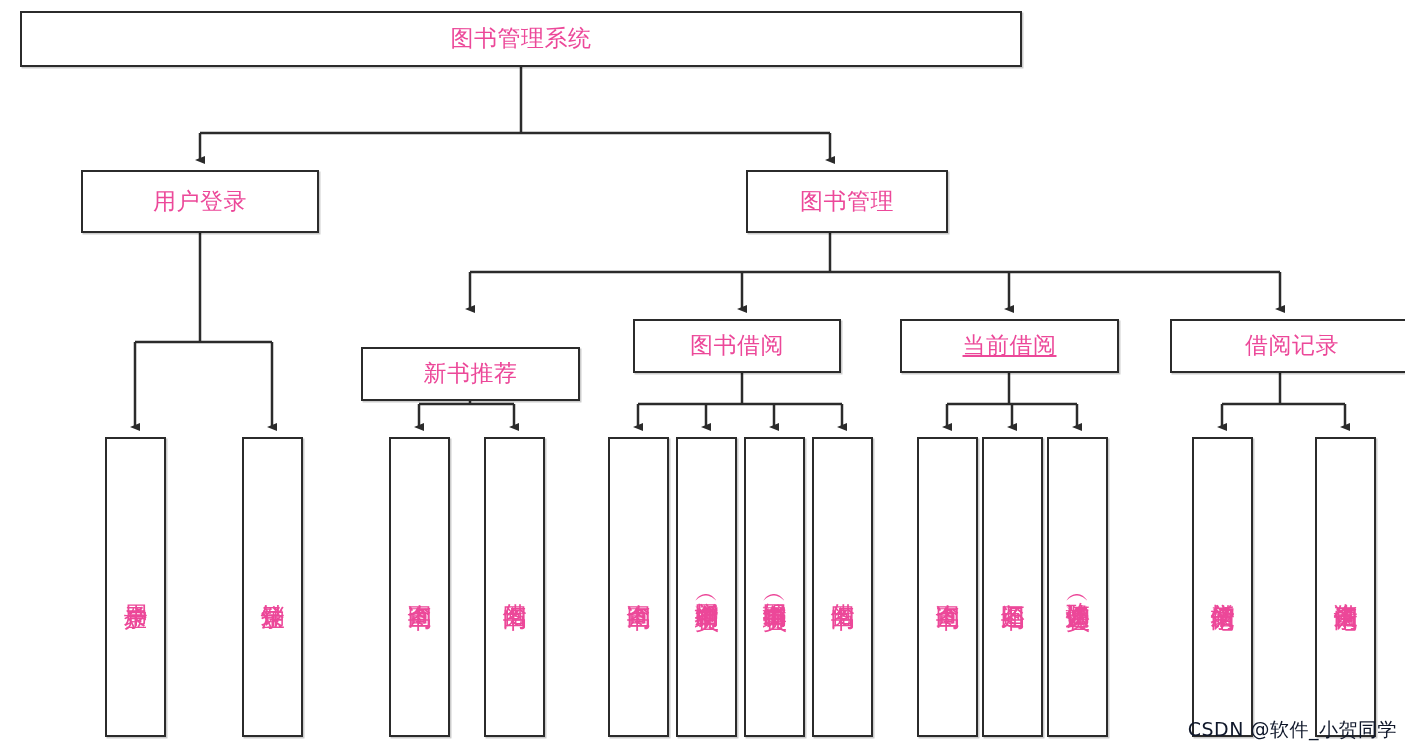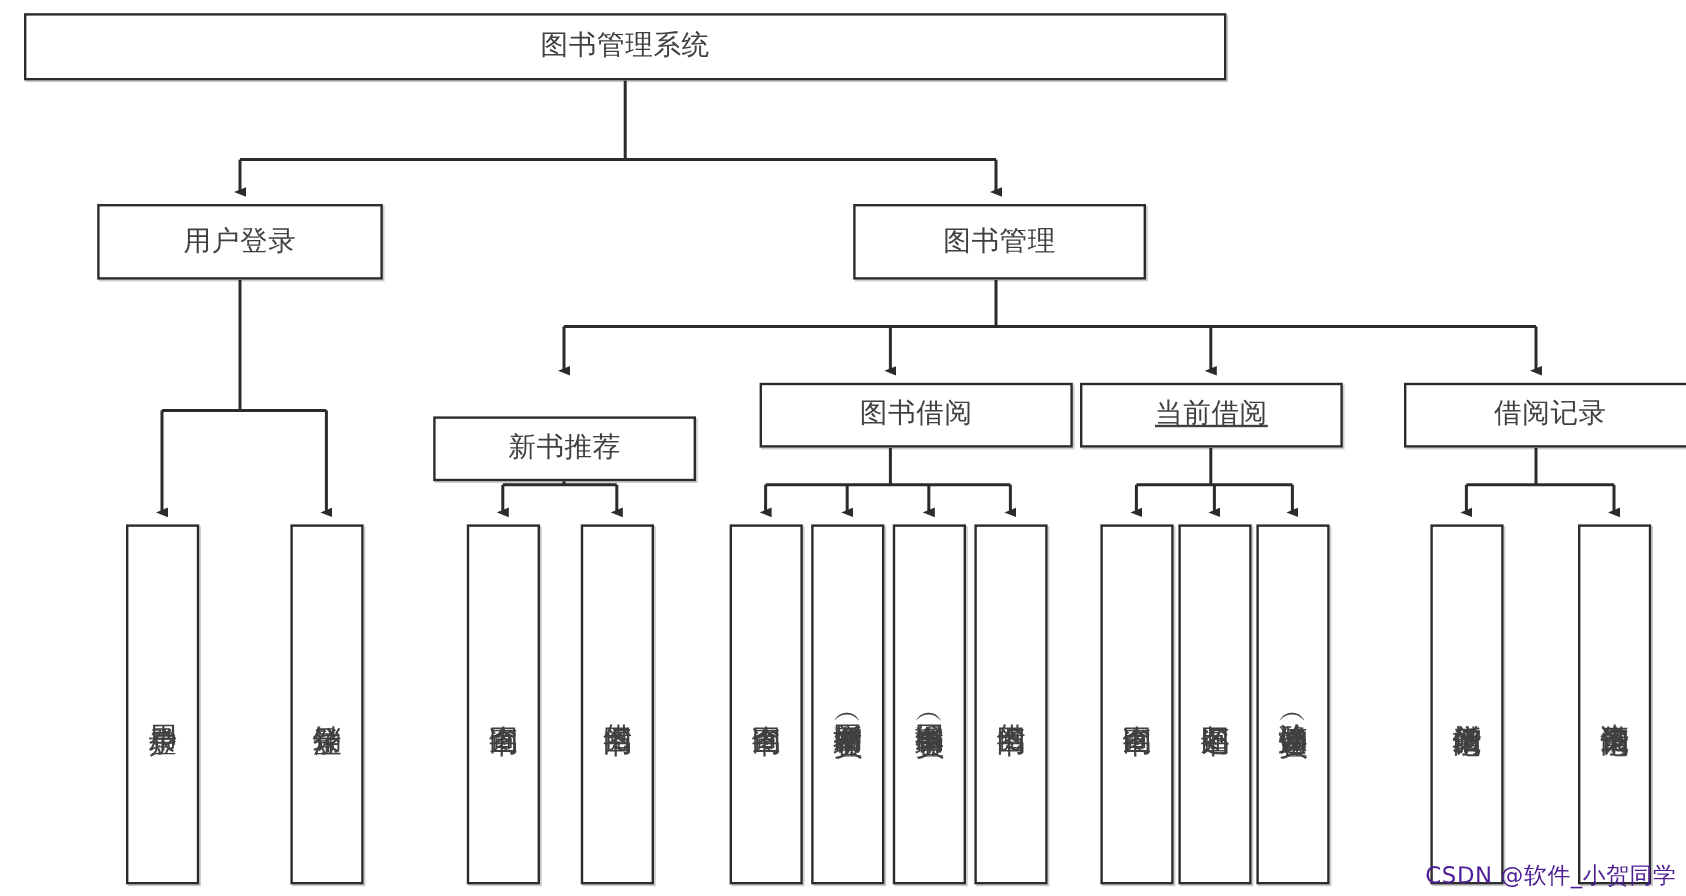--- a/index.html
+++ b/index.html
@@ -26,21 +26,21 @@
     pointer-events: none;
   }
   .node {
     position: absolute;
     box-sizing: border-box;
     border: 2.5px solid #2b2b2b;
     background: #ffffff;
     display: flex;
     align-items: center;
     justify-content: center;
-    color: #404040;
+    color: #ec4899;
     box-shadow: 1.5px 1.5px 0 rgba(0,0,0,0.20);
   }
   .node.h {
     font-size: 23px;
     letter-spacing: 0.5px;
     line-height: 1.2;
   }
   .node.v {
     writing-mode: vertical-rl;
     text-orientation: upright;
@@ -55,21 +55,21 @@
   .node.v .vtext {
     writing-mode: vertical-rl;
     text-orientation: upright;
     white-space: nowrap;
   }
   .watermark {
     position: absolute;
     right: 8px;
     bottom: 4px;
     font-size: 19px;
-    color: #4c1d95;
+    color: #0f172a;
     white-space: nowrap;
     letter-spacing: 0.5px;
   }
 </style>
 </head>
 <body>
 
 <div id="canvas">
 
   <svg class="wires" viewBox="0 0 1405 747" xmlns="http://www.w3.org/2000/svg">
@@ -122,28 +122,28 @@
     </g>
   </svg>
 
   <div class="node h" style="left:20px; top:11px; width:1002px; height:56px;">
     <span>图书管理系统</span>
   </div>
 
   <div class="node h" style="left:81px; top:170px; width:238px; height:63px;">
     <span>用户登录</span>
   </div>
-  <div class="node h" style="left:711px; top:170px; width:244px; height:63px;">
+  <div class="node h" style="left:746px; top:170px; width:202px; height:63px;">
     <span>图书管理</span>
   </div>
 
   <div class="node h" style="left:361px; top:319px; width:219px; height:54px;margin-top:28px;">
     <span>新书推荐</span>
   </div>
-  <div class="node h" style="left:633px; top:319px; width:261px; height:54px;">
+  <div class="node h" style="left:633px; top:319px; width:208px; height:54px;">
     <span>图书借阅</span>
   </div>
   <div class="node h" style="left:900px; top:319px; width:219px; height:54px;text-decoration:underline;">
     <span>当前借阅</span>
   </div>
   <div class="node h" style="left:1170px; top:319px; width:244px; height:54px;">
     <span>借阅记录</span>
   </div>
 
   <div class="node v" style="left:105px; top:437px; width:61px; height:300px;">

